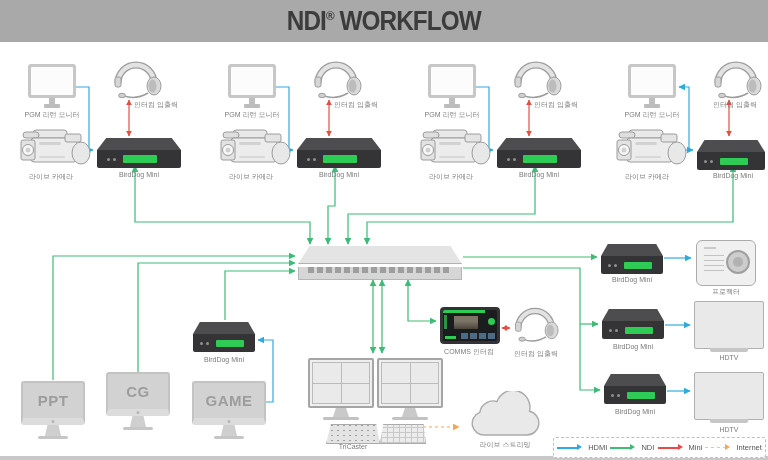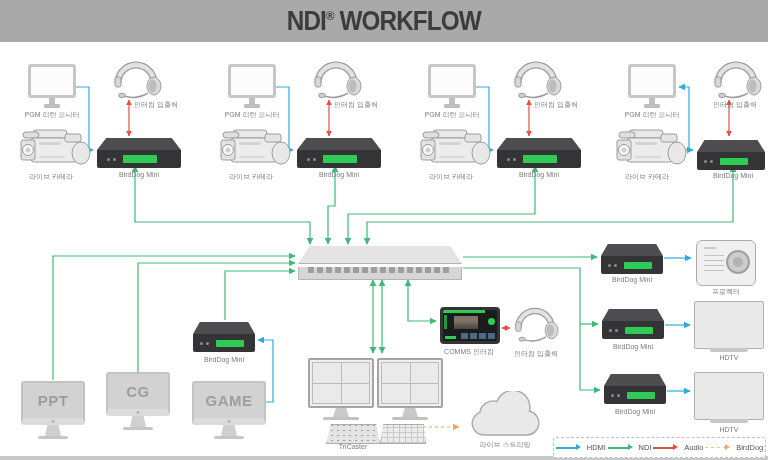--- a/index.html
+++ b/index.html
@@ -462,24 +462,24 @@
     <span class="leg-item">
         <span class="leg-line lg-ndi">
           <i></i>
         </span>
         <span class="leg-label">NDI</span>
       </span>
     <span class="leg-item">
         <span class="leg-line lg-audio">
           <i></i>
         </span>
-        <span class="leg-label">Audio</span>
+        <span class="leg-label">Mini</span>
       </span>
     <span class="leg-item">
         <span class="leg-line lg-net">
           <i></i>
         </span>
-        <span class="leg-label">BirdDog</span>
+        <span class="leg-label">Internet</span>
       </span>
   </div>
 
   <div id="footstrip"></div>
 </div>
 
 </body></html>

